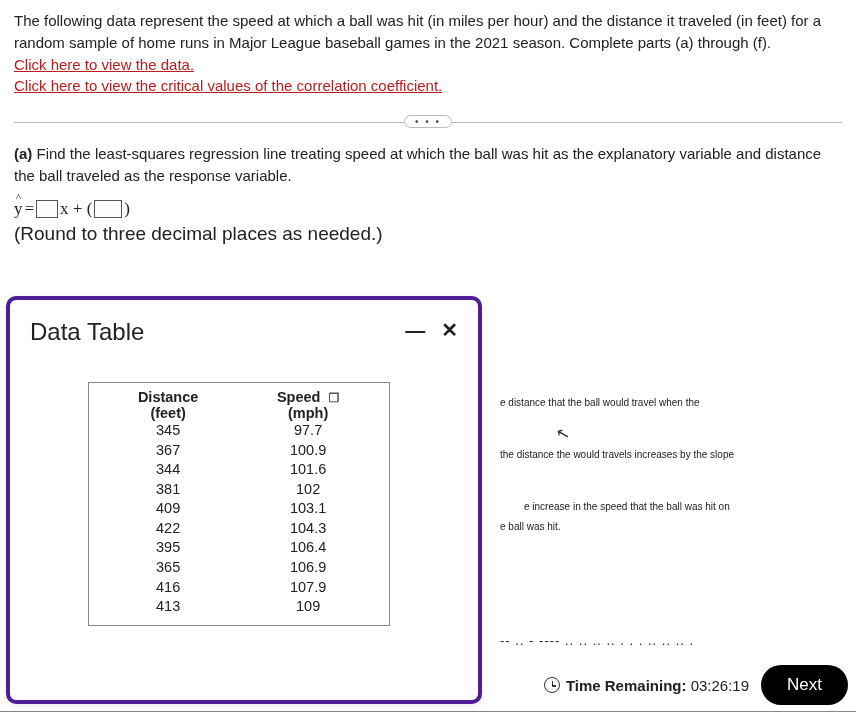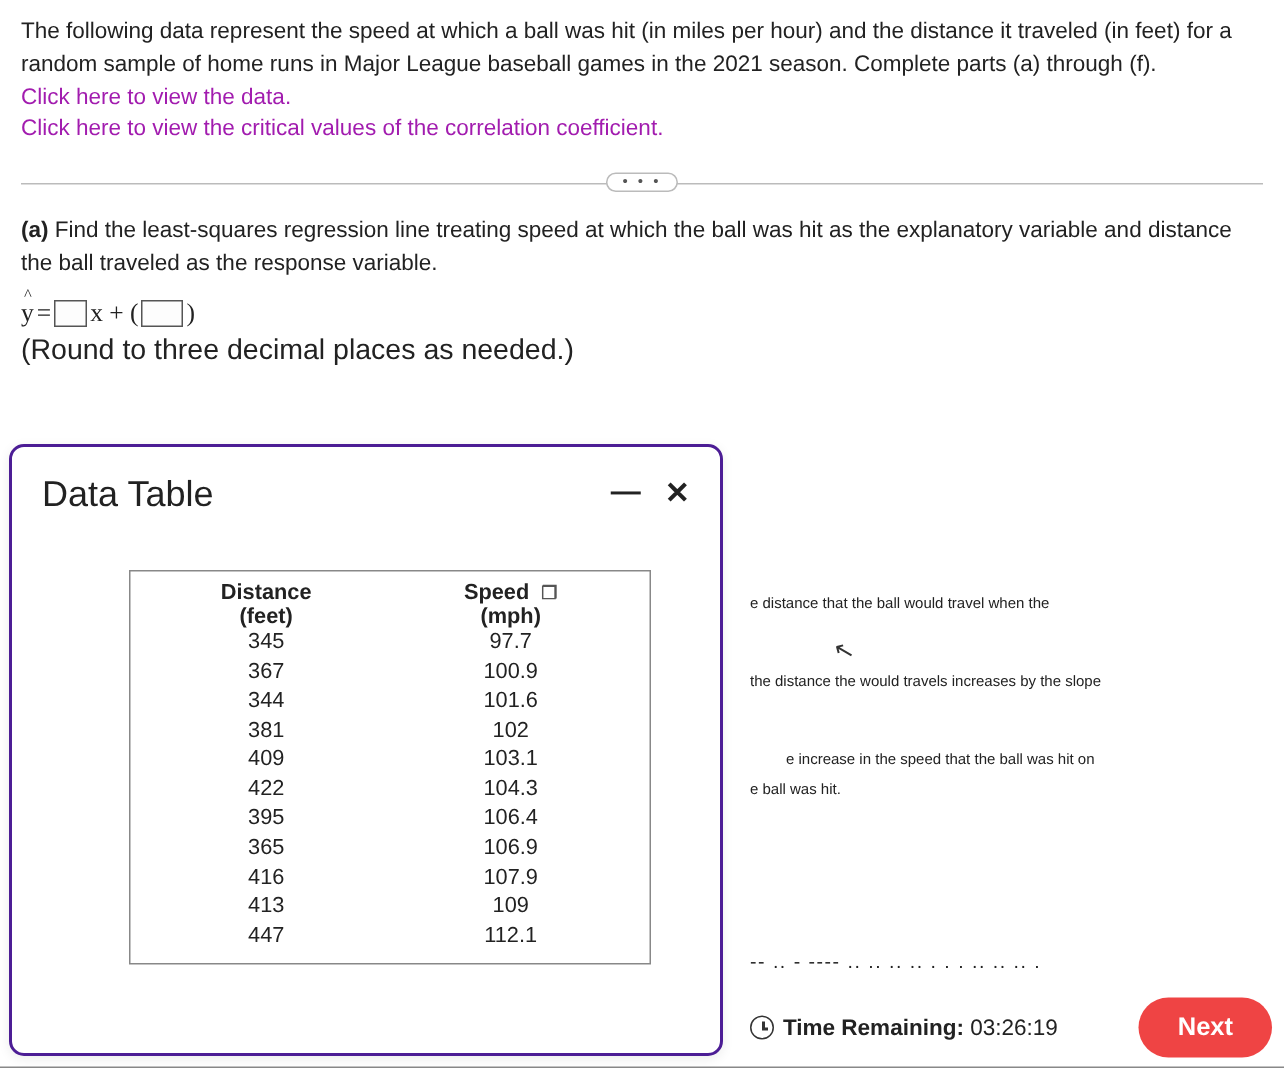--- a/index.html
+++ b/index.html
@@ -17,21 +17,22 @@
       padding: 10px 14px;
       border: 1px solid #888;
       border-top: none;
       border-left: none;
       border-right: none;
       height: 100%;
       position: relative;
     }
     .intro { line-height: 1.45; margin-bottom: 2px; }
     .link {
-      color: #a21caf;
+      color: #b91c1c;
+      text-decoration: underline;
       cursor: pointer;
       display: inline;
     }
     .divider-row {
       margin: 18px 0 14px;
       position: relative;
       height: 14px;
     }
     .divider-line {
       border-top: 1px solid #bbb;
@@ -62,38 +63,38 @@
       vertical-align: middle;
       background: #fdfdfd;
     }
     .eq-box.wide { min-width: 28px; }
     .round-note { font-size: 19px; margin-bottom: 6px; }
     .modal {
       position: absolute;
       left: 6px; top: 296px;
       width: 476px;
       height: 408px;
-      border: 2px solid #4c1d95;
+      border: 4px solid #4c1d95;
       border-radius: 10px;
       background: #fff;
       box-shadow: 0 2px 8px rgba(0,0,0,0.08);
       padding: 18px 20px;
     }
     .modal-header {
       display: flex;
       justify-content: space-between;
       align-items: flex-start;
     }
     .modal-title { font-size: 24px; font-weight: 400; }
     .modal-controls { display: flex; gap: 16px; align-items: center; font-size: 20px; }
     .modal-controls span { cursor: pointer; font-weight: bold; }
     .data-table-wrap {
       margin: 36px 16px 0 58px;
       border: 1px solid #888;
-      width: 348px;
+      width: 302px;
       padding: 6px 10px 8px;
     }
     .data-table { width: 100%; border-collapse: collapse; font-size: 14.5px; }
     .data-table th { font-weight: bold; text-align: center; padding: 0 6px; }
     .data-table td { text-align: center; padding: 0 6px; line-height: 1.35; }
     .copy-icon { font-size: 12px; color: #555; cursor: pointer; padding-left: 4px;}
     .behind-text {
       position: absolute;
       left: 500px;
       font-size: 10px;
@@ -108,45 +109,45 @@
       transform: rotate(-15deg);
     }
     .footer {
       position: absolute;
       bottom: 6px;
       left: 500px;
       right: 8px;
       display: flex;
       align-items: center;
       gap: 12px;
-      justify-content: space-between;
+      justify-content: flex-end;
     }
     .timer { display: flex; align-items: center; gap: 6px; font-size: 15px; }
     .clock-icon {
       width: 16px; height: 16px;
       border: 1.5px solid #333;
       border-radius: 50%;
       position: relative;
     }
     .clock-icon::before {
       content: ""; position: absolute;
       left: 7px; top: 3px; width: 1.5px; height: 5px; background: #333;
     }
     .clock-icon::after {
       content: ""; position: absolute;
       left: 7px; top: 7px; width: 4px; height: 1.5px; background: #333;
     }
     .next-btn {
-      background: #ef4444;
+      background: #000000;
       color: #fff;
       border: none;
       border-radius: 999px;
       padding: 10px 26px;
       font-size: 17px;
-      font-weight: 700;
+      font-weight: 400;
       cursor: pointer;
     }
     .dashed-frag { letter-spacing: 1px; color: #222; font-size: 13px; }
   </style>
 </head>
 <body>
 
 <div class="page">
 
   <div class="intro">
@@ -242,24 +243,20 @@
               <td>106.9</td>
             </tr>
             <tr>
               <td>416</td>
               <td>107.9</td>
             </tr>
             <tr>
               <td>413</td>
               <td>109</td>
             </tr>
-            <tr>
-              <td>447</td>
-              <td>112.1</td>
-            </tr>
           </tbody>
       </table>
     </div>
   </div>
 
   <div class="footer">
     <div class="timer">
       <span class="clock-icon"></span>
       <span><b>Time Remaining:</b>
       <span>03:26:19</span></span>

